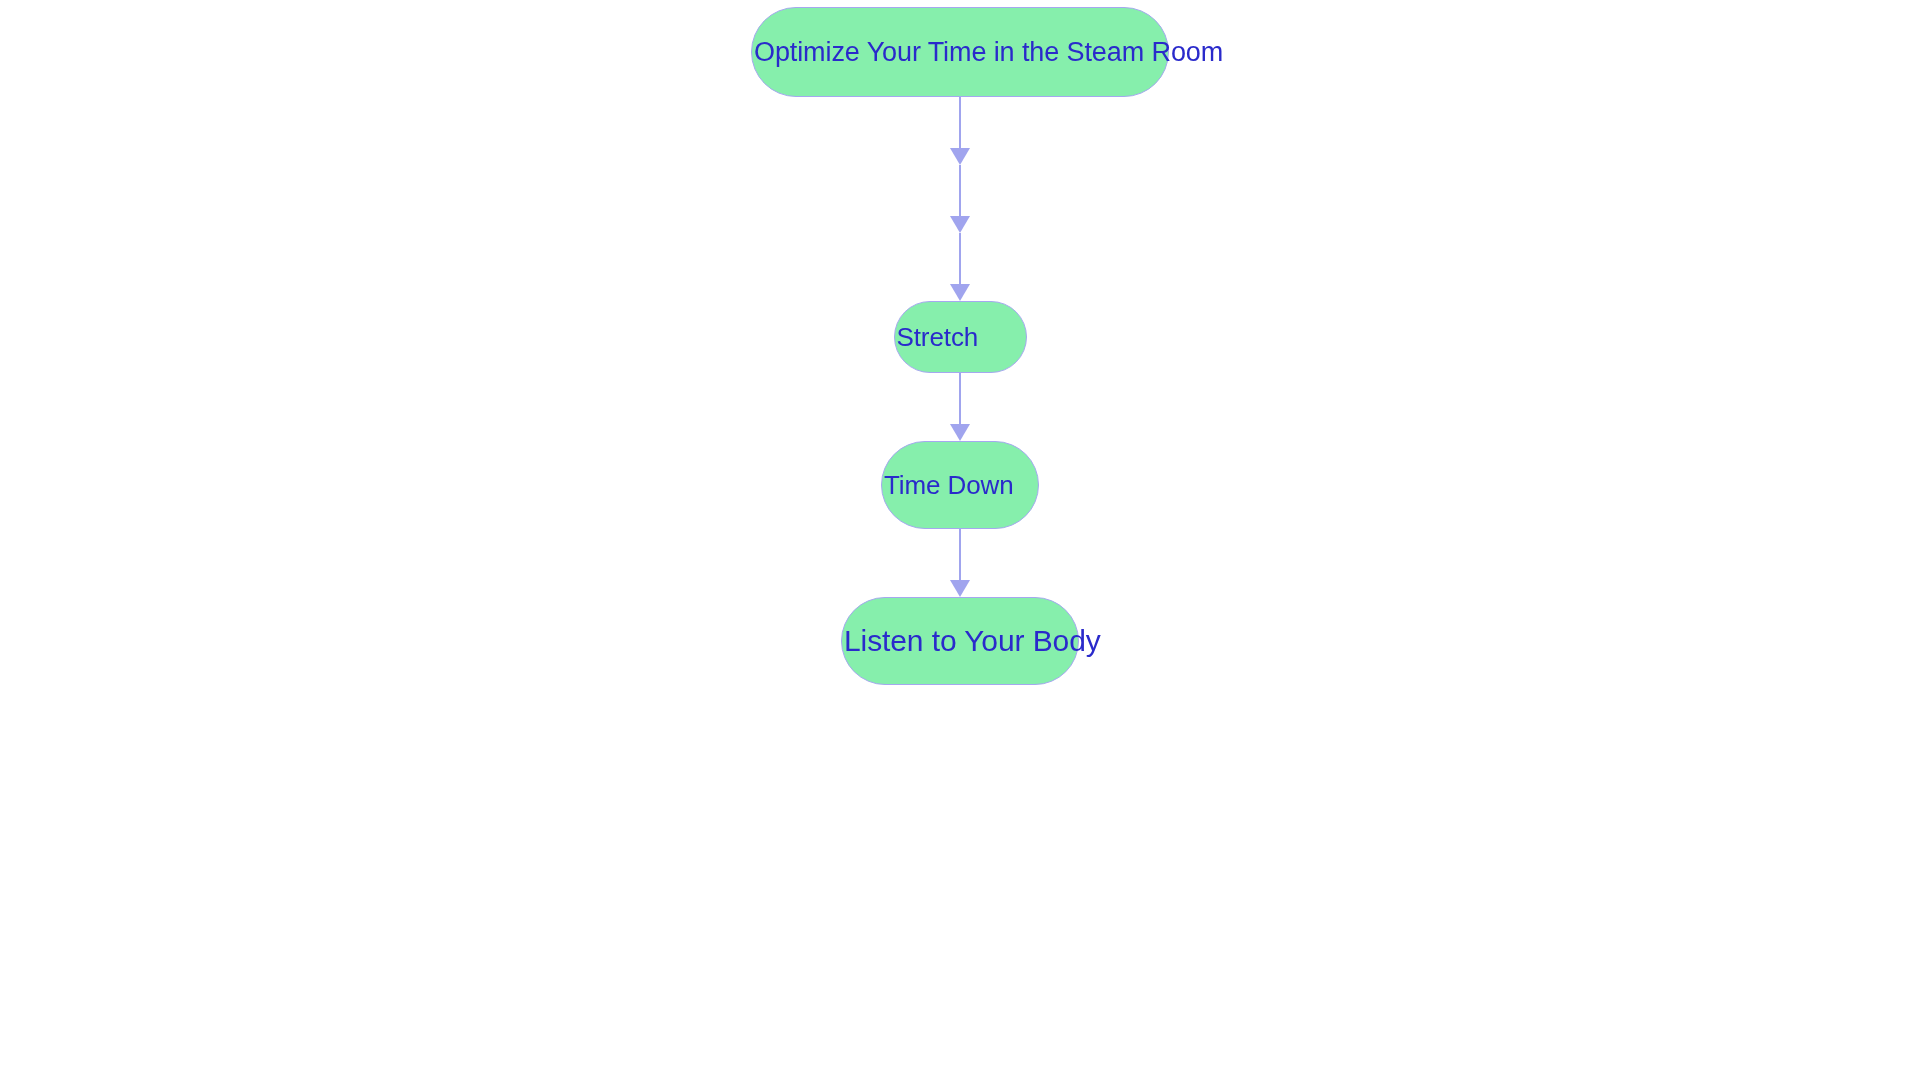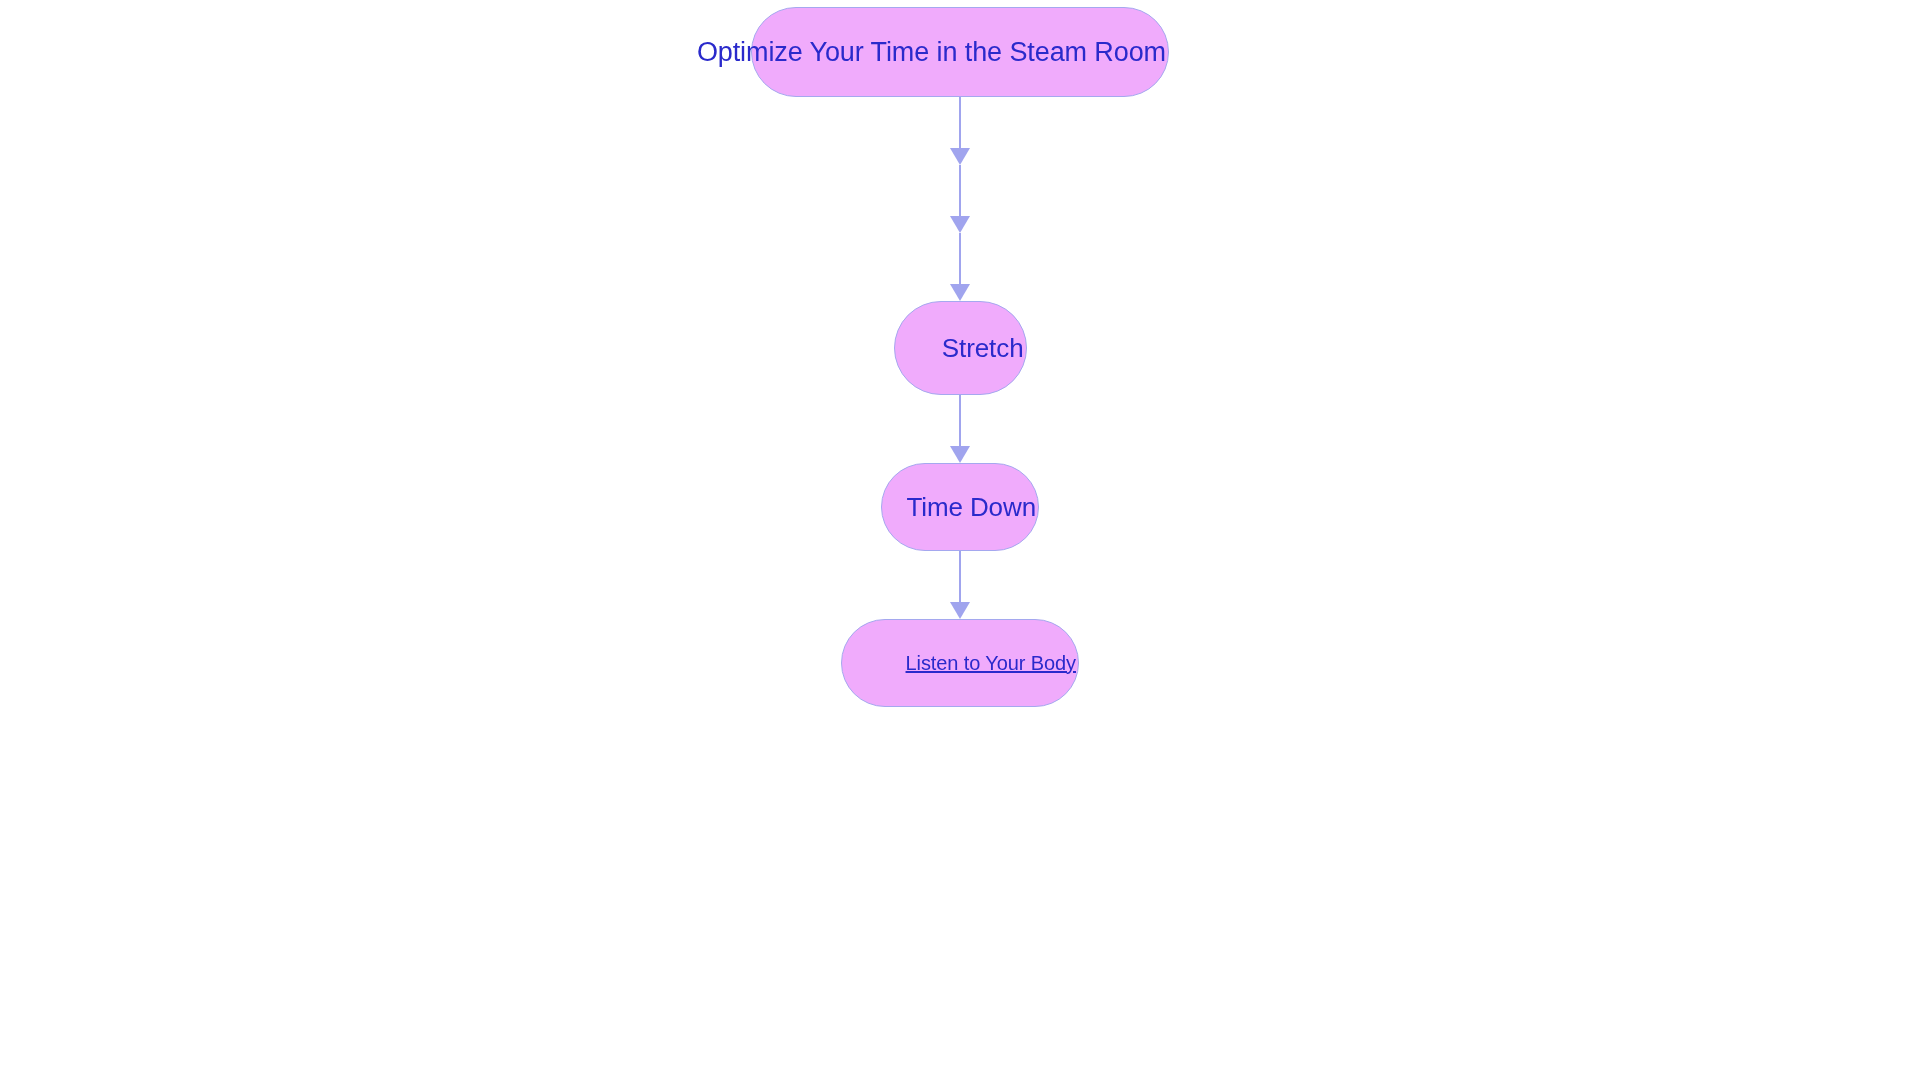--- a/index.html
+++ b/index.html
@@ -31,22 +31,22 @@
     display: flex;
     flex-direction: column;
     align-items: center;
     justify-content: flex-start;
   }
 
   .node {
     box-sizing: border-box;
     display: flex;
     align-items: center;
-    justify-content: flex-end;
-    background: #f0abfc;
+    justify-content: flex-start;
+    background: #86efac;
     border: 1.6px solid #a5a8ef;
     border-radius: 9999px;
     color: #2a2acb;
     font-family: "Liberation Sans", sans-serif;
     font-weight: 400;
     letter-spacing: -0.1px;
     white-space: nowrap;
     text-align: center;
     line-height: 1;
     position: relative;
@@ -55,23 +55,23 @@
 
   .node-label {
     display: block;
     padding: 0 2px;
   }
 
   
   .node.n0 { width: 418px; height: 90px;  font-size: 27px; }
   .node.n1 { width: 203px; height: 88px;  font-size: 26px; }
   .node.n2 { width: 225px; height: 88px;  font-size: 26px; }
-  .node.n3 { width: 133px; height: 94px;  font-size: 26px; }
+  .node.n3 { width: 133px; height: 72px;  font-size: 26px; }
   .node.n4 { width: 158px; height: 88px;  font-size: 26px; }
-  .node.n5 { width: 238px; height: 88px;  font-size: 20px; text-decoration: underline; }
+  .node.n5 { width: 238px; height: 88px;  font-size: 30px; }
 
   
   .connector {
     position: relative;
     width: 40px;
     display: flex;
     flex-direction: column;
     align-items: center;
     justify-content: flex-start;
     z-index: 1;

